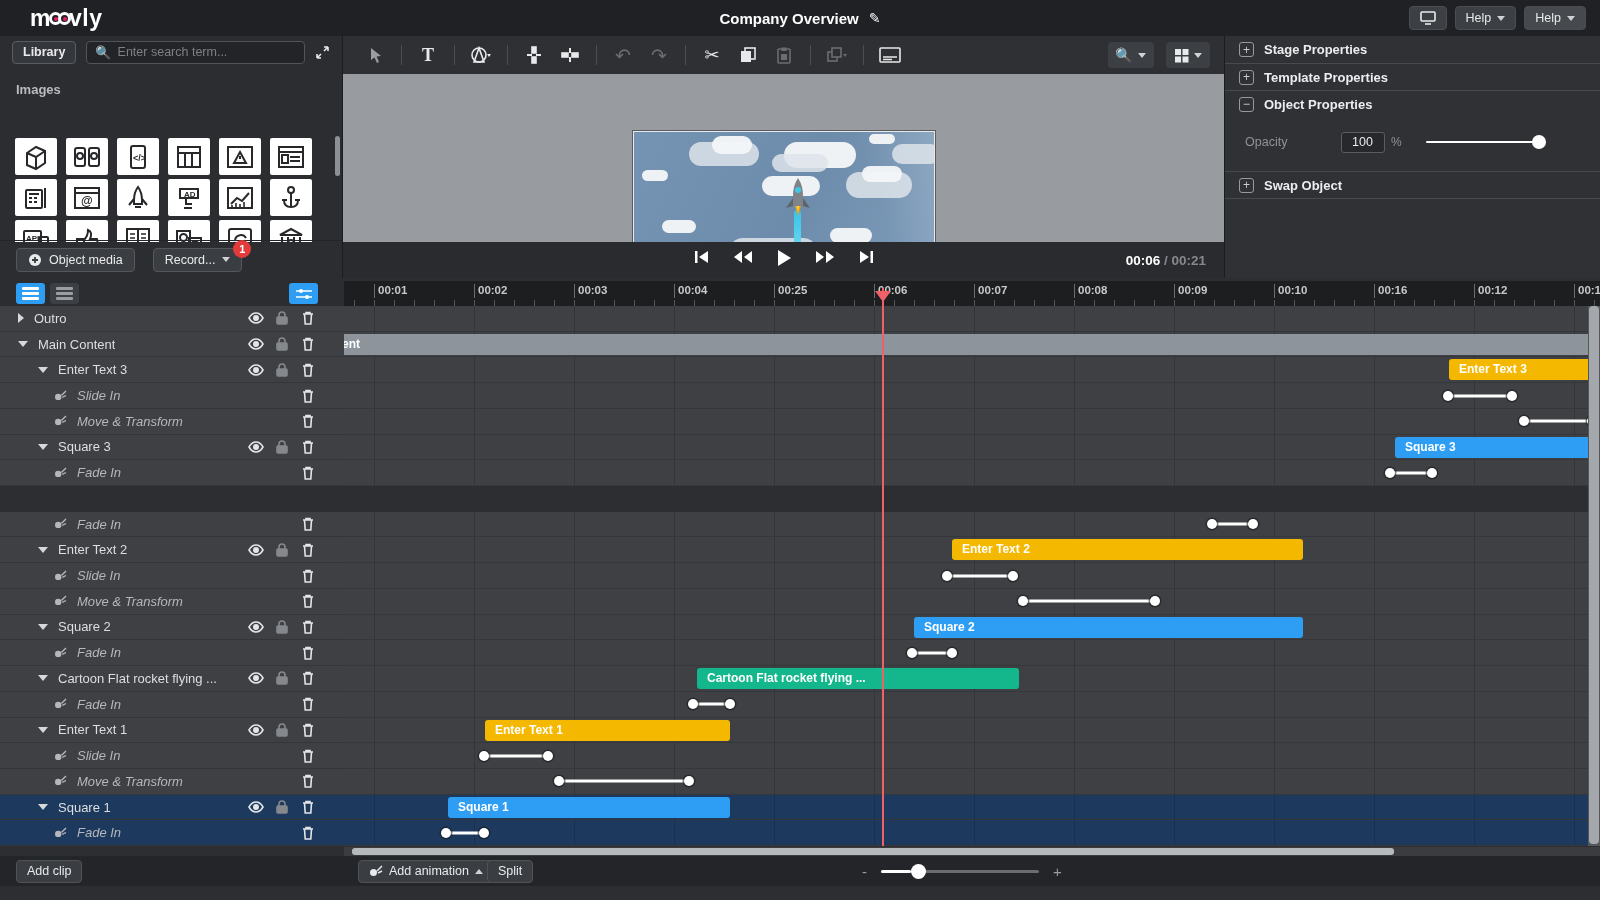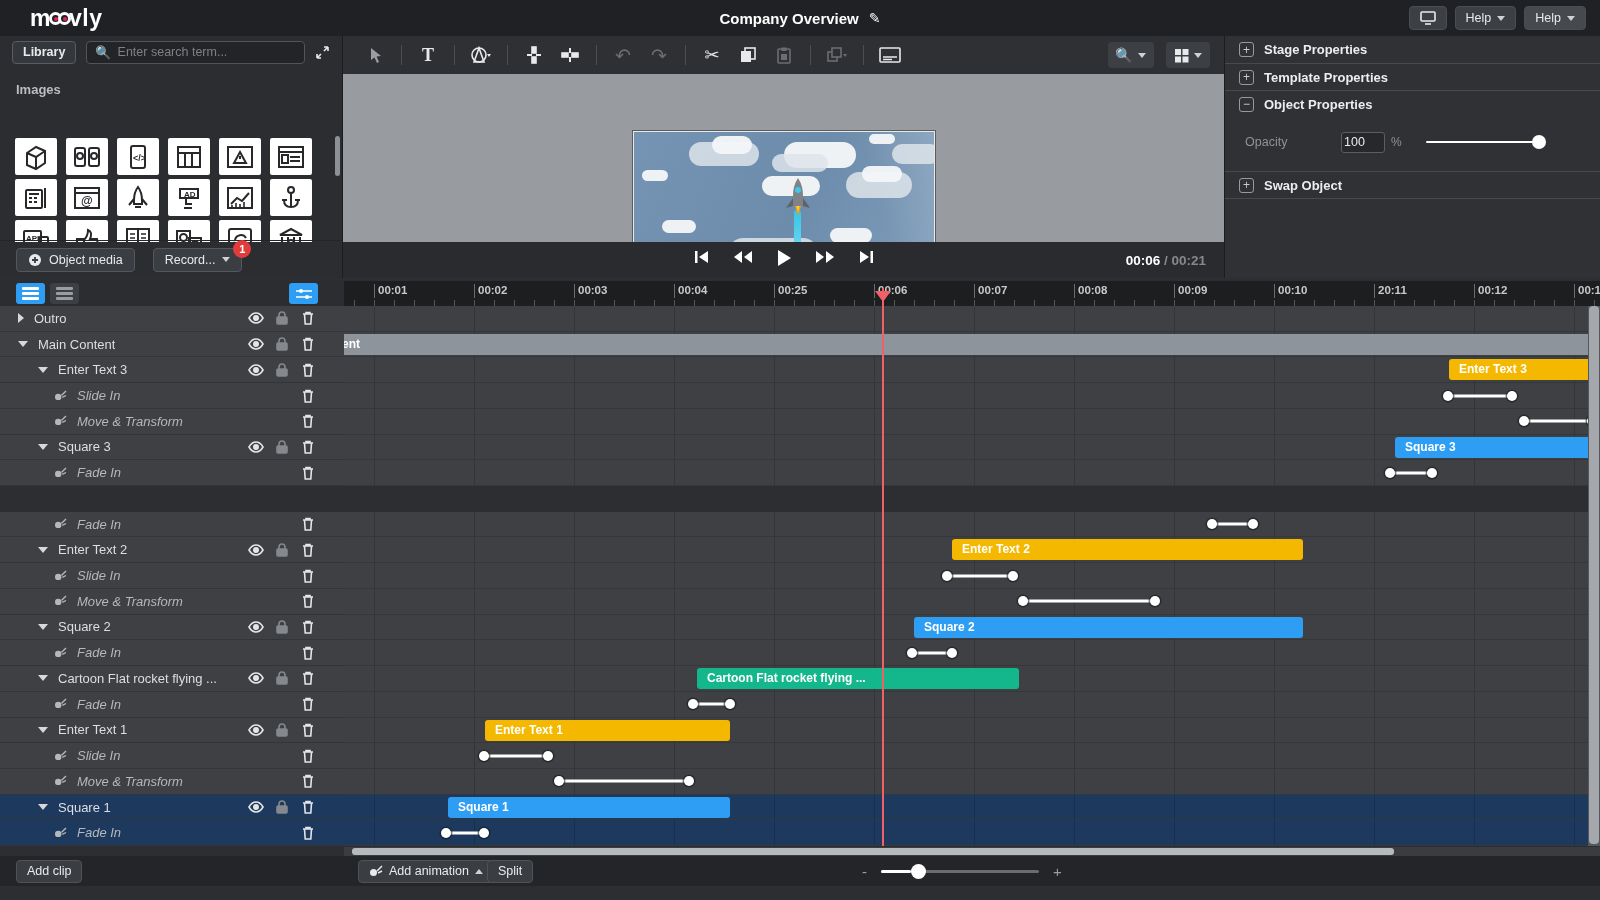--- a/index.html
+++ b/index.html
@@ -70,21 +70,21 @@
   
   #props { position:absolute; left:1224px; top:36px; width:376px; height:242px; background:#2f3135; border-left:1px solid #1a1c1e; }
   .prop-head { height:27px; display:flex; align-items:center; gap:10px; padding:0 14px; border-top:1px solid #47494d; }
   .prop-head:first-child { border-top:none; }
   .expander { width:15px; height:15px; border:1.5px solid #97999d; border-radius:3px; color:#c9cbce; font-size:12px; line-height:12px; display:flex; align-items:center; justify-content:center; }
   .prop-title { color:#ecedee; font-size:13px; font-weight:bold; }
   #obj-body { padding:10px 0 14px 0; }
   .prop-row { display:flex; align-items:center; height:30px; padding-left:20px; }
   .prop-label { color:#8f9296; font-size:12.5px; width:96px; }
   #tint-swatch { width:22px; height:18px; border:2px solid #85888c; border-radius:3px; }
-  #opacity-input { width:44px; height:21px; background:#26282b; border:1px solid #5a5d61; border-radius:3px; color:#e9eaeb; font-size:12.5px; padding:0 2px; font-family:inherit; }
+  #opacity-input { width:44px; height:21px; background:#26282b; border:1px solid #5a5d61; border-radius:3px; color:#e9eaeb; font-size:12.5px; padding:0 10px; font-family:inherit; }
   .pct { color:#8f9296; font-size:12px; margin-left:6px; }
   #opacity-slider { position:relative; width:118px; height:2px; background:#fff; margin-left:24px; border-radius:2px; }
   #opacity-knob { position:absolute; right:-2px; top:-6px; width:14px; height:14px; background:#fff; border-radius:50%; }
 
   
   #timeline { position:absolute; left:0; top:278px; width:1600px; height:622px; background:#2c2e31; }
   #tl-header { position:absolute; left:0; top:3px; width:344px; height:25px; background:#2b2d30; display:flex; align-items:center; }
   .view-btn { width:29px; height:21px; border-radius:3px; margin-left:5px; display:flex; flex-direction:column; justify-content:center; gap:2.5px; align-items:center; }
   .view-btn.active { background:#2e9df4; }
   .view-btn.inactive { background:#3c3f43; }
@@ -567,21 +567,21 @@
       <span class="ruler-lab" style="left: 30px;">00:01</span>
       <span class="ruler-lab" style="left: 130px;">00:02</span>
       <span class="ruler-lab" style="left: 230px;">00:03</span>
       <span class="ruler-lab" style="left: 330px;">00:04</span>
       <span class="ruler-lab" style="left: 430px;">00:25</span>
       <span class="ruler-lab" style="left: 530px;">00:06</span>
       <span class="ruler-lab" style="left: 630px;">00:07</span>
       <span class="ruler-lab" style="left: 730px;">00:08</span>
       <span class="ruler-lab" style="left: 830px;">00:09</span>
       <span class="ruler-lab" style="left: 930px;">00:10</span>
-      <span class="ruler-lab" style="left: 1030px;">20:11</span>
+      <span class="ruler-lab" style="left: 1030px;">00:16</span>
       <span class="ruler-lab" style="left: 1130px;">00:12</span>
       <span class="ruler-lab" style="left: 1230px;">00:13</span>
     </div>
   <div id="rows">
       <div class="row">
         <div class="row-left" style="padding-left: 18px;">
           <span class="caret right"></span>
           <span class="lyr-label">Outro</span>
           <span class="ctl eye" style="left: 248px;"><svg viewBox="0 0 16 16">
               <path d="M1 8 C3 4.5 6 3 8 3 C10 3 13 4.5 15 8 C13 11.5 10 13 8 13 C6 13 3 11.5 1 8 Z"></path>

